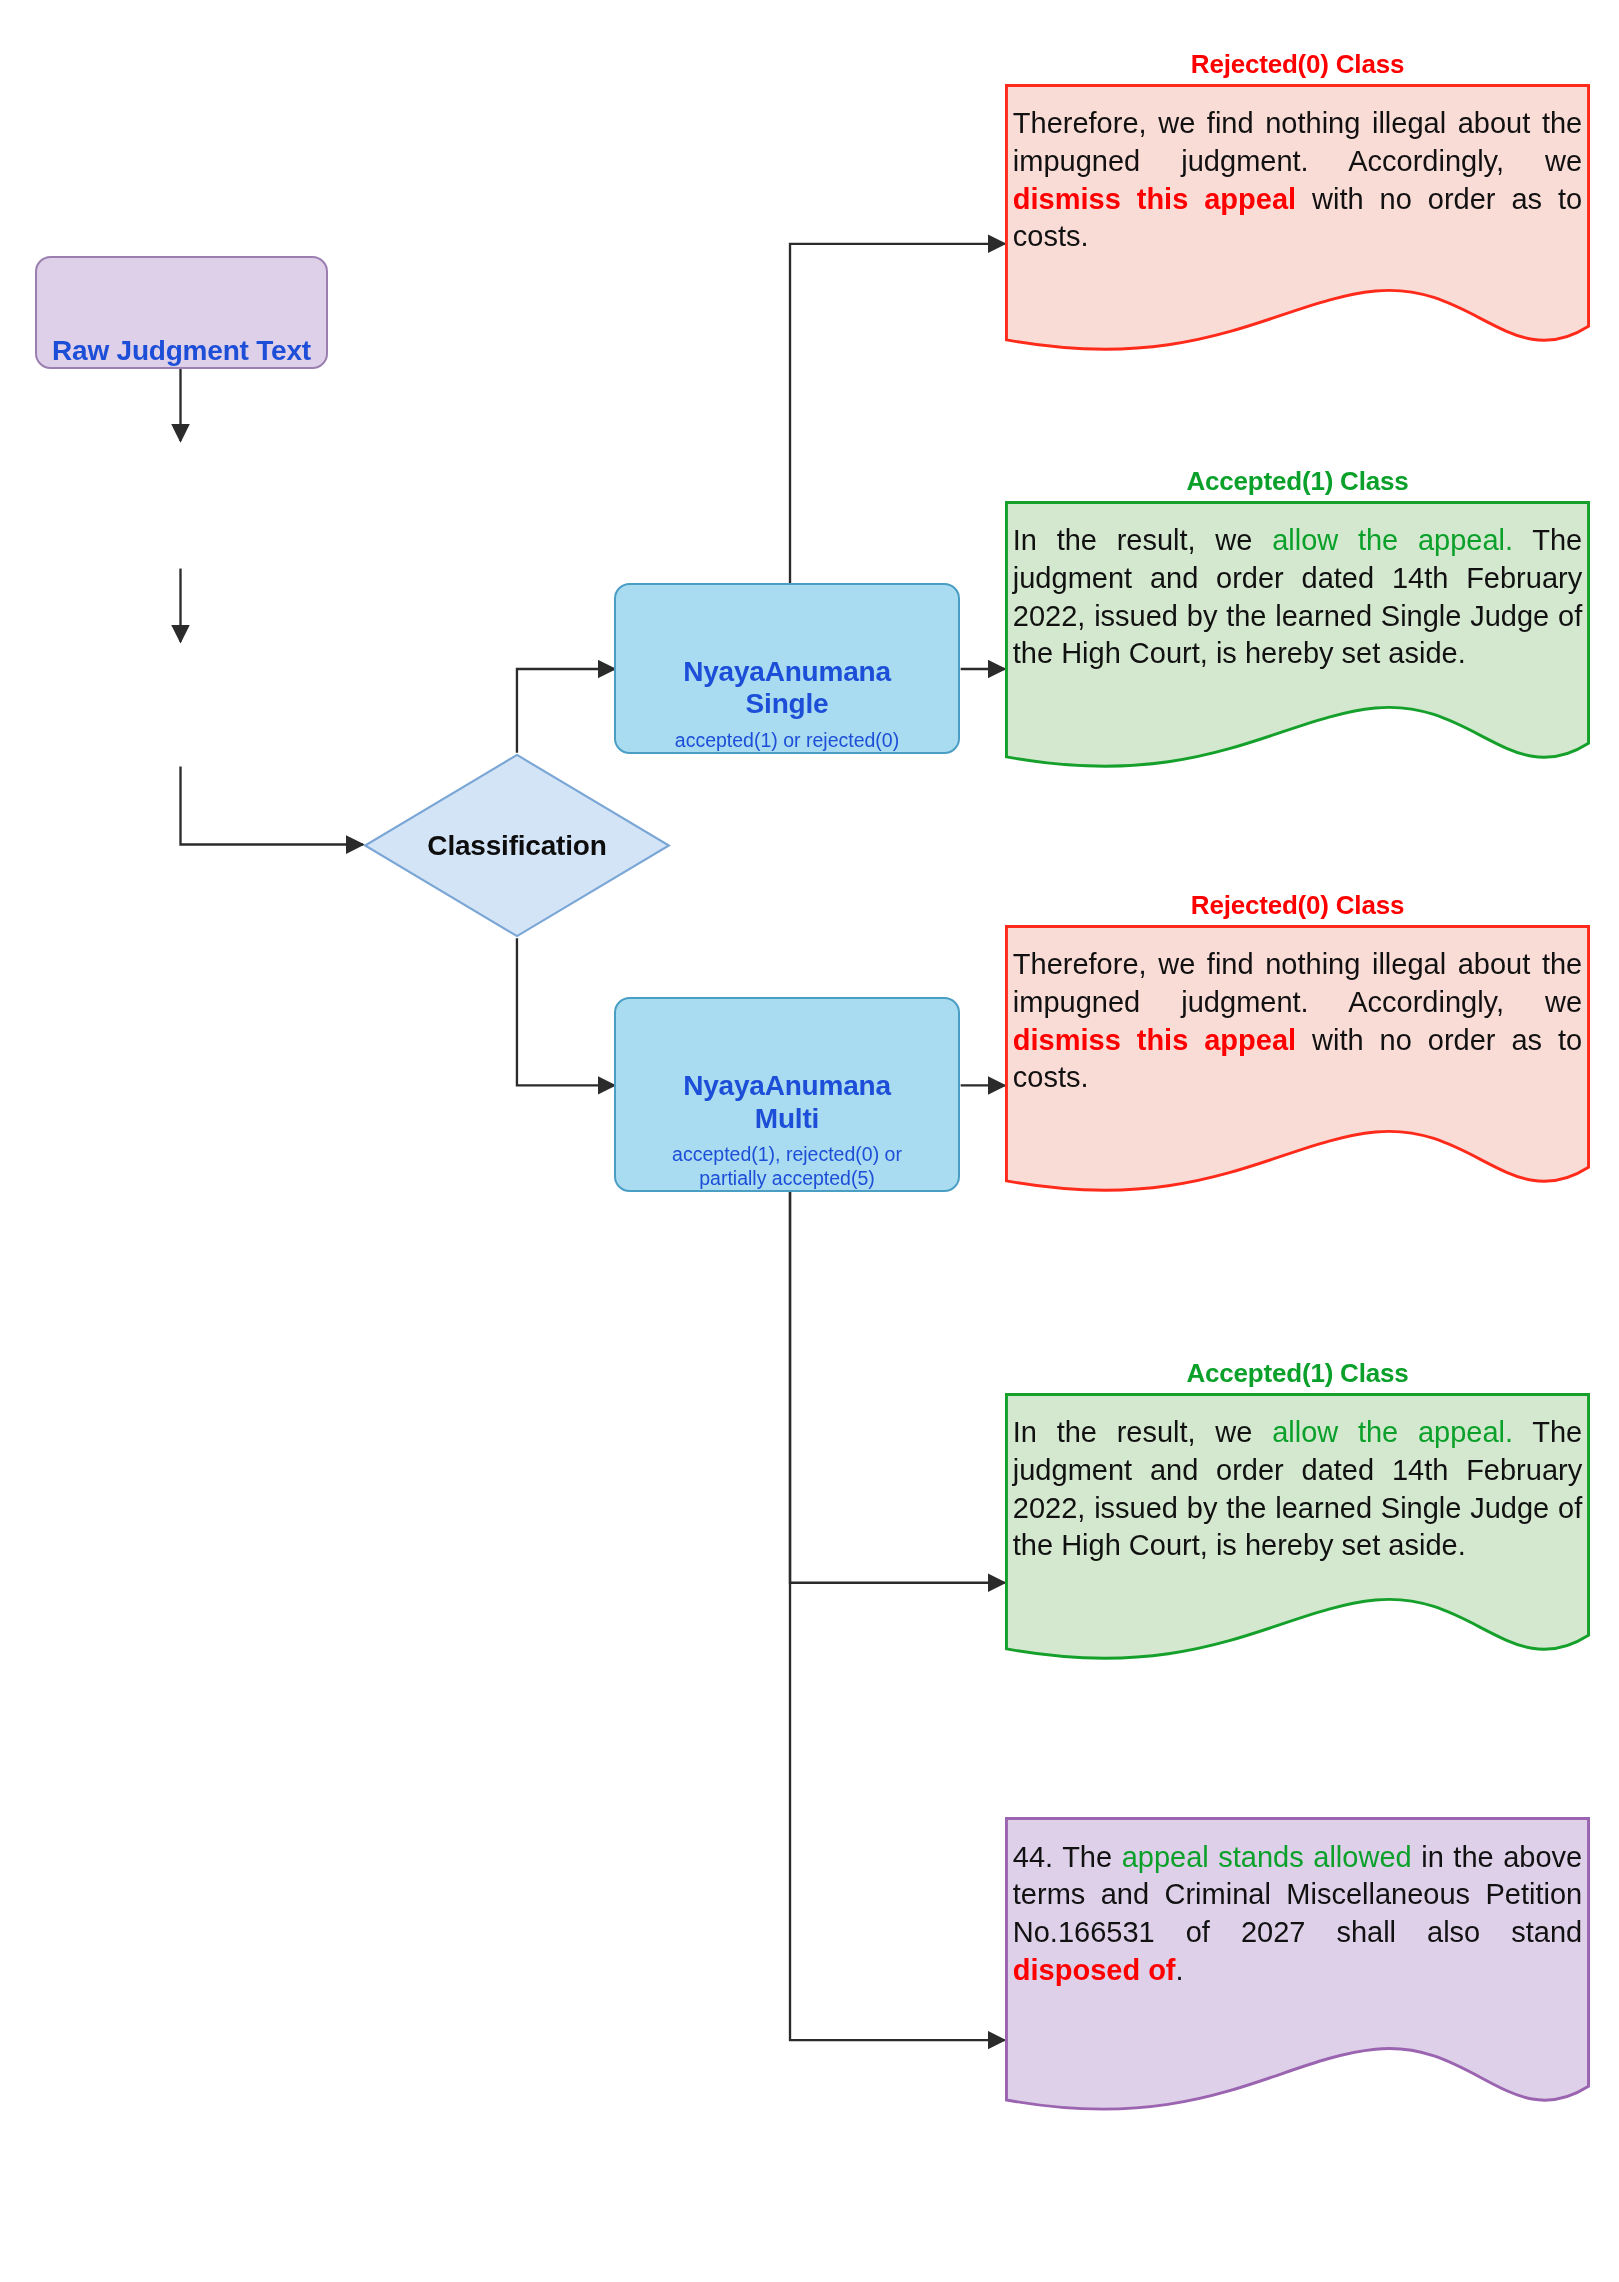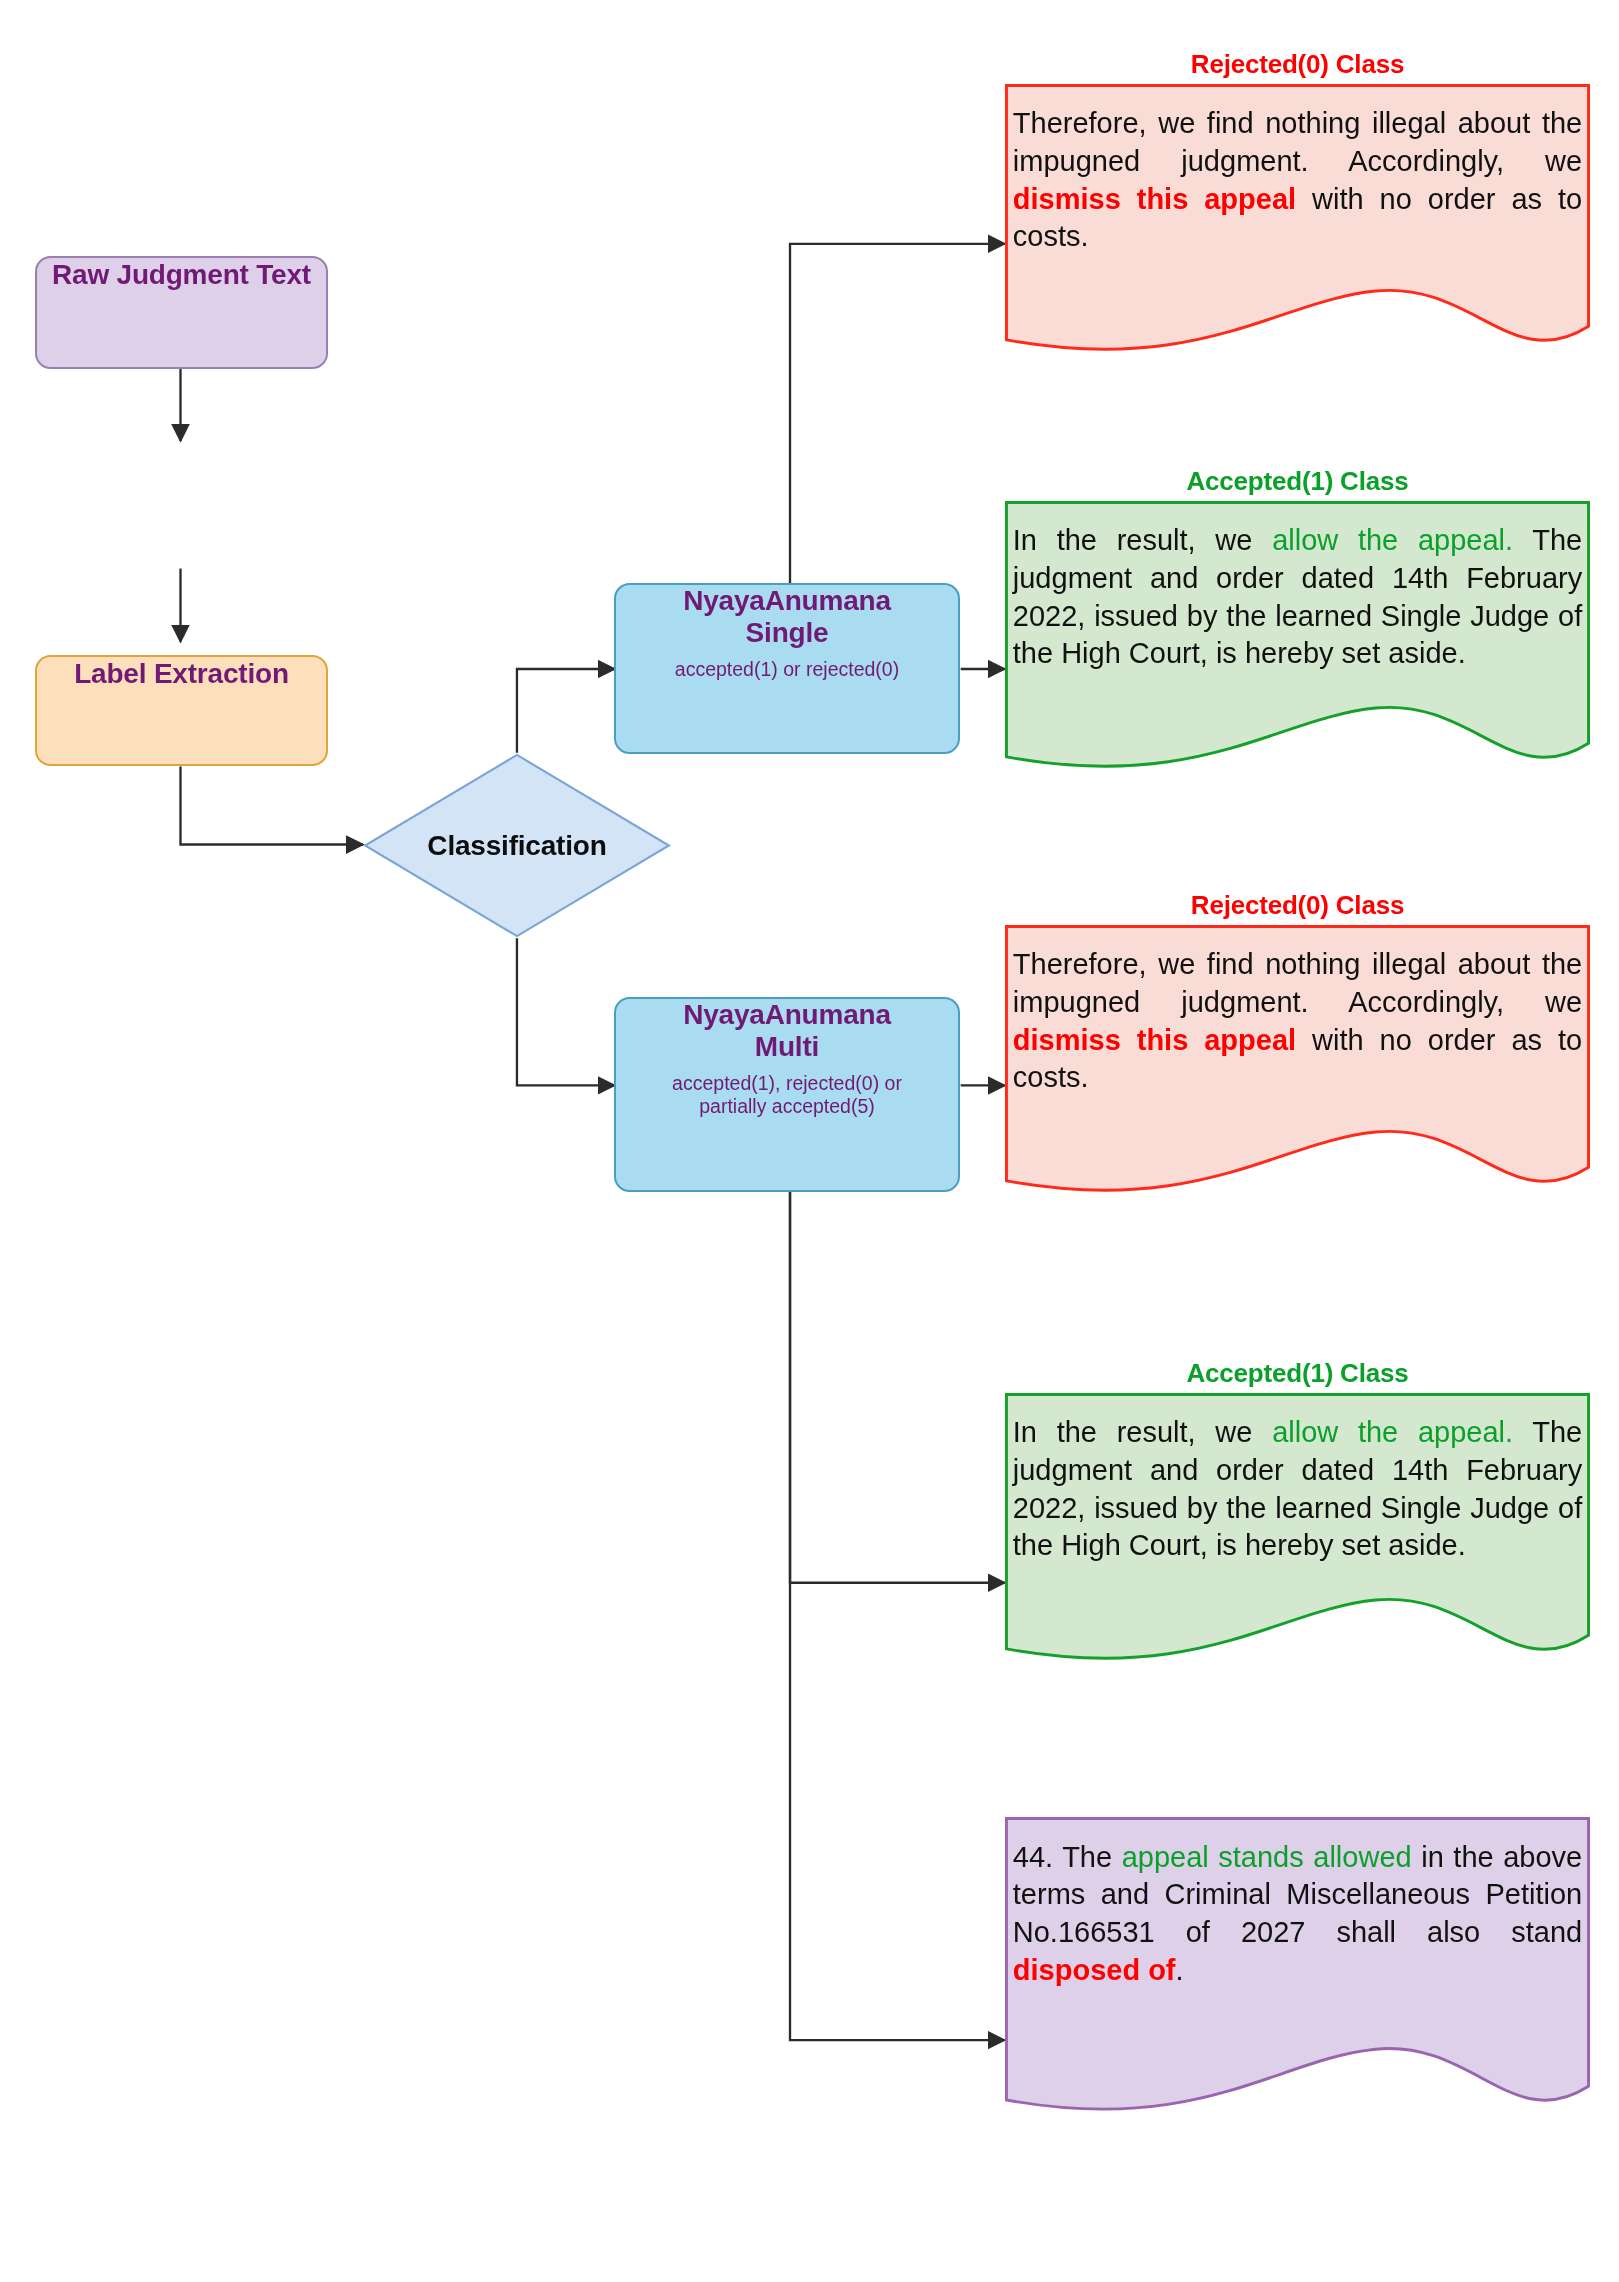--- a/index.html
+++ b/index.html
@@ -15,23 +15,23 @@
     background:#ffffff;
     overflow:hidden;
   }
   #edges{position:absolute;left:0;top:0;width:1620px;height:2282px;}
   .node{
     position:absolute;
     box-sizing:border-box;
     display:flex;
     flex-direction:column;
     align-items:center;
-    justify-content:flex-start;
+    justify-content:flex-end;
     text-align:center;
-    color:#701a75;
+    color:#1d4ed8;
   }
   .proc{
     border-radius:15.6px;
     border:2px solid;
     font-weight:bold;
     line-height:1.18;
   }
   .proc .t1{font-size:28px;font-weight:bold;letter-spacing:-0.2px;}
   .model{
     border-radius:15.6px;
@@ -109,23 +109,20 @@
     <path d="M 810 1222 L 810 1623 L 1030 1623" fill="none" stroke="#2b2b2b" stroke-width="2.4" marker-end="url(#arrow)"></path>
 
     <path d="M 810 1222 L 810 2092 L 1030 2092" fill="none" stroke="#2b2b2b" stroke-width="2.4" marker-end="url(#arrow)"></path>
   </svg>
 
   <div class="node proc" style="left:35px; top:256px; width:293px; height:113px; background:#ded0e8; border-color:#9a7fb0;">
     <span class="t1">Raw Judgment Text</span>
   </div>
 
 
-  <div class="node proc" style="left:35px; top:655px; width:293px; height:111px; background:#fde0bb; border-color:#e0a43c;">
-    <span class="t1">Label Extraction</span>
-  </div>
 
   <div class="diamond-wrap" style="left:363px; top:753px; width:308px; height:185px;">
     <svg width="308" height="185" viewBox="0 0 316 190" xmlns="http://www.w3.org/2000/svg">
       <polygon points="158,2 314,95 158,188 2,95" fill="#d4e4f7" stroke="#7aa6d6" stroke-width="2.2"></polygon>
     </svg>
     <div class="diamond-label">Classification</div>
   </div>
 
   <div class="node model" style="left:614px; top:583px; width:346px; height:171px;">
     <span class="mtitle">NyayaAnumana</span>

